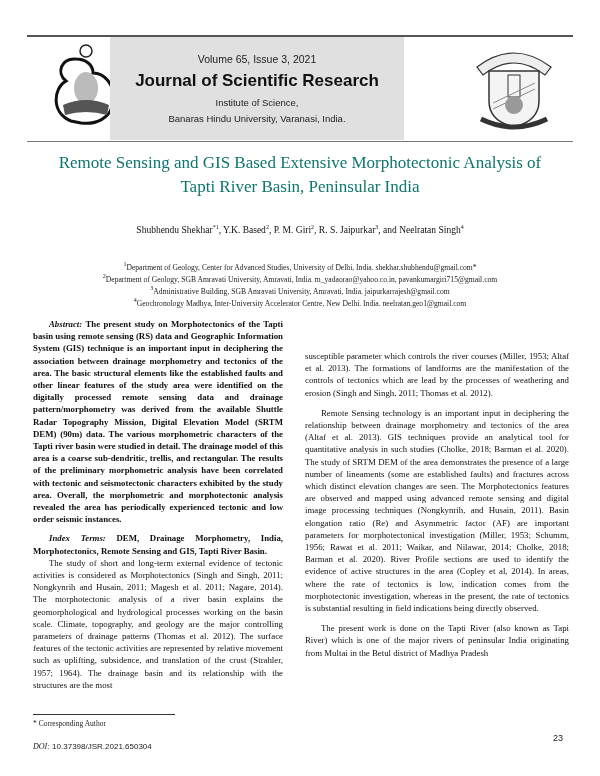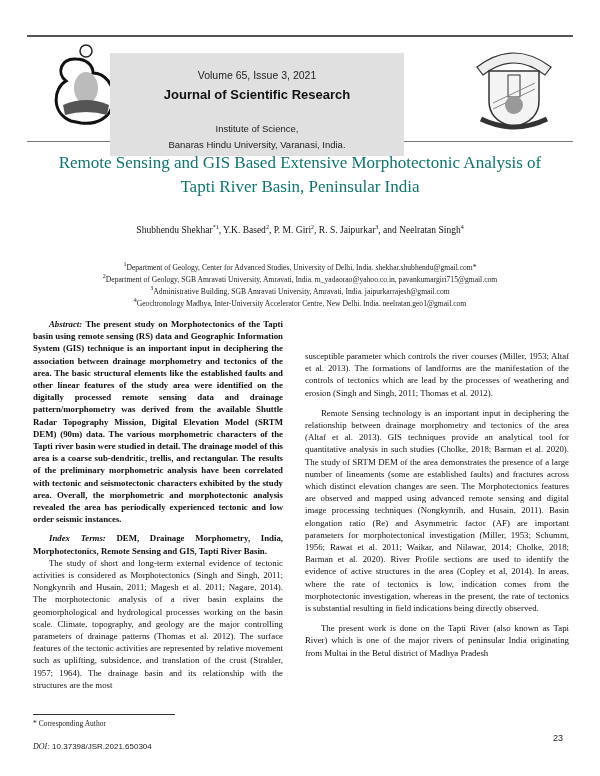--- a/index.html
+++ b/index.html
@@ -1,24 +1,24 @@
 <!DOCTYPE html>
 <html><head>
 <meta charset="utf-8">
 <style>
   html, body { margin: 0; padding: 0; background: #ffffff; }
   body { width: 600px; height: 776px; position: relative; overflow: hidden; font-family: "Liberation Serif", serif; color: #111; }
 
   .header { position: absolute; left: 27px; top: 35px; width: 546px; height: 104px; border-top: 2px solid #555; border-bottom: 1px solid #777; }
   .logo-left { position: absolute; left: 14px; top: 6px; width: 90px; height: 90px; }
   .logo-right { position: absolute; right: 16px; top: 6px; width: 86px; height: 88px; }
-  .header-band { position: absolute; left: 83px; top: 16px; width: 294px; height: 103px; background: #e0e0e0; text-align: center; font-family: "Liberation Sans", sans-serif; }
+  .header-band { position: absolute; left: 83px; top: 0; width: 294px; height: 103px; background: #e0e0e0; text-align: center; font-family: "Liberation Sans", sans-serif; }
   .hb-vol { font-size: 10.5px; margin-top: 16px; color: #222; }
-  .hb-journal { font-size: 13px; font-weight: bold; margin-top: 6px; color: #111; }
-  .hb-inst { font-size: 9.5px; margin-top: 21px; color: #222; }
+  .hb-journal { font-size: 17px; font-weight: bold; margin-top: 6px; color: #111; }
+  .hb-inst { font-size: 9.5px; margin-top: 6px; color: #222; }
   .hb-univ { font-size: 9.5px; margin-top: 5px; color: #222; }
 
   .title { position: absolute; left: 40px; top: 151px; width: 520px; text-align: center; font-size: 17px; line-height: 24px; color: #0f766e; }
   .authors { position: absolute; left: 40px; top: 225px; width: 520px; text-align: center; font-size: 9.5px; }
   .affils { position: absolute; left: 40px; top: 262px; width: 520px; text-align: center; font-size: 7.6px; line-height: 12px; color: #222; }
   sup { font-size: 6px; vertical-align: super; line-height: 0; }
 
   .col { position: absolute; top: 318px; width: 250px; font-size: 8.8px; line-height: 12.2px; text-align: justify; }
   .col-left { left: 33px; }
   .col-right { left: 305px; width: 264px; margin-top: 32px; }

